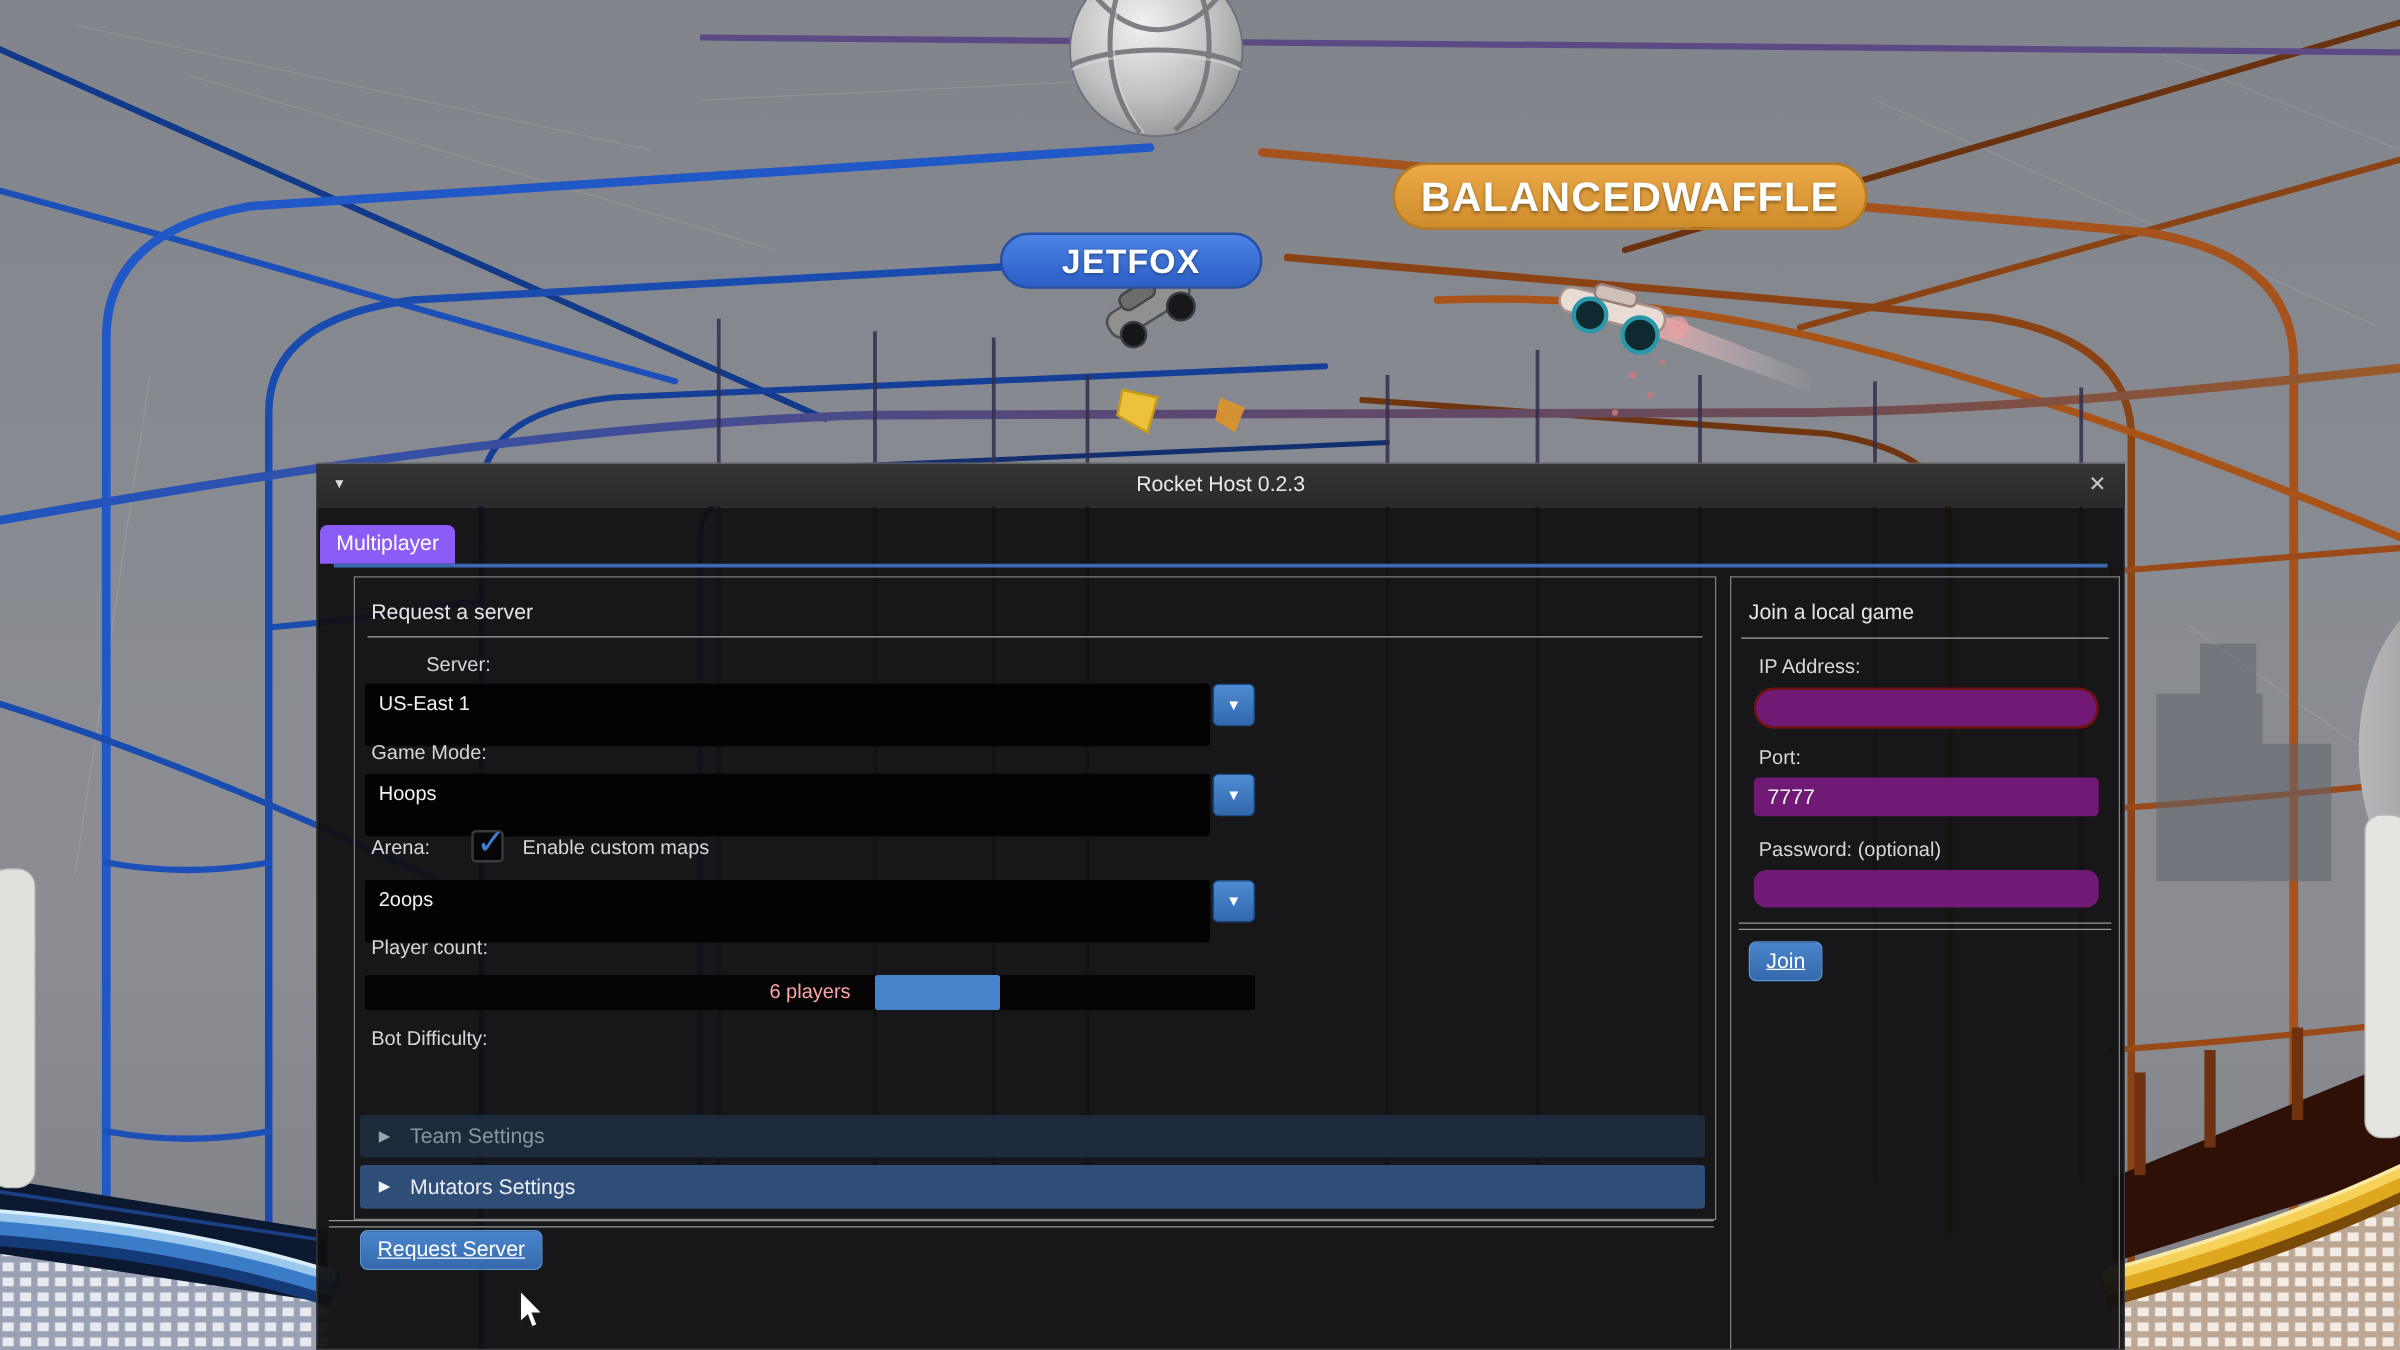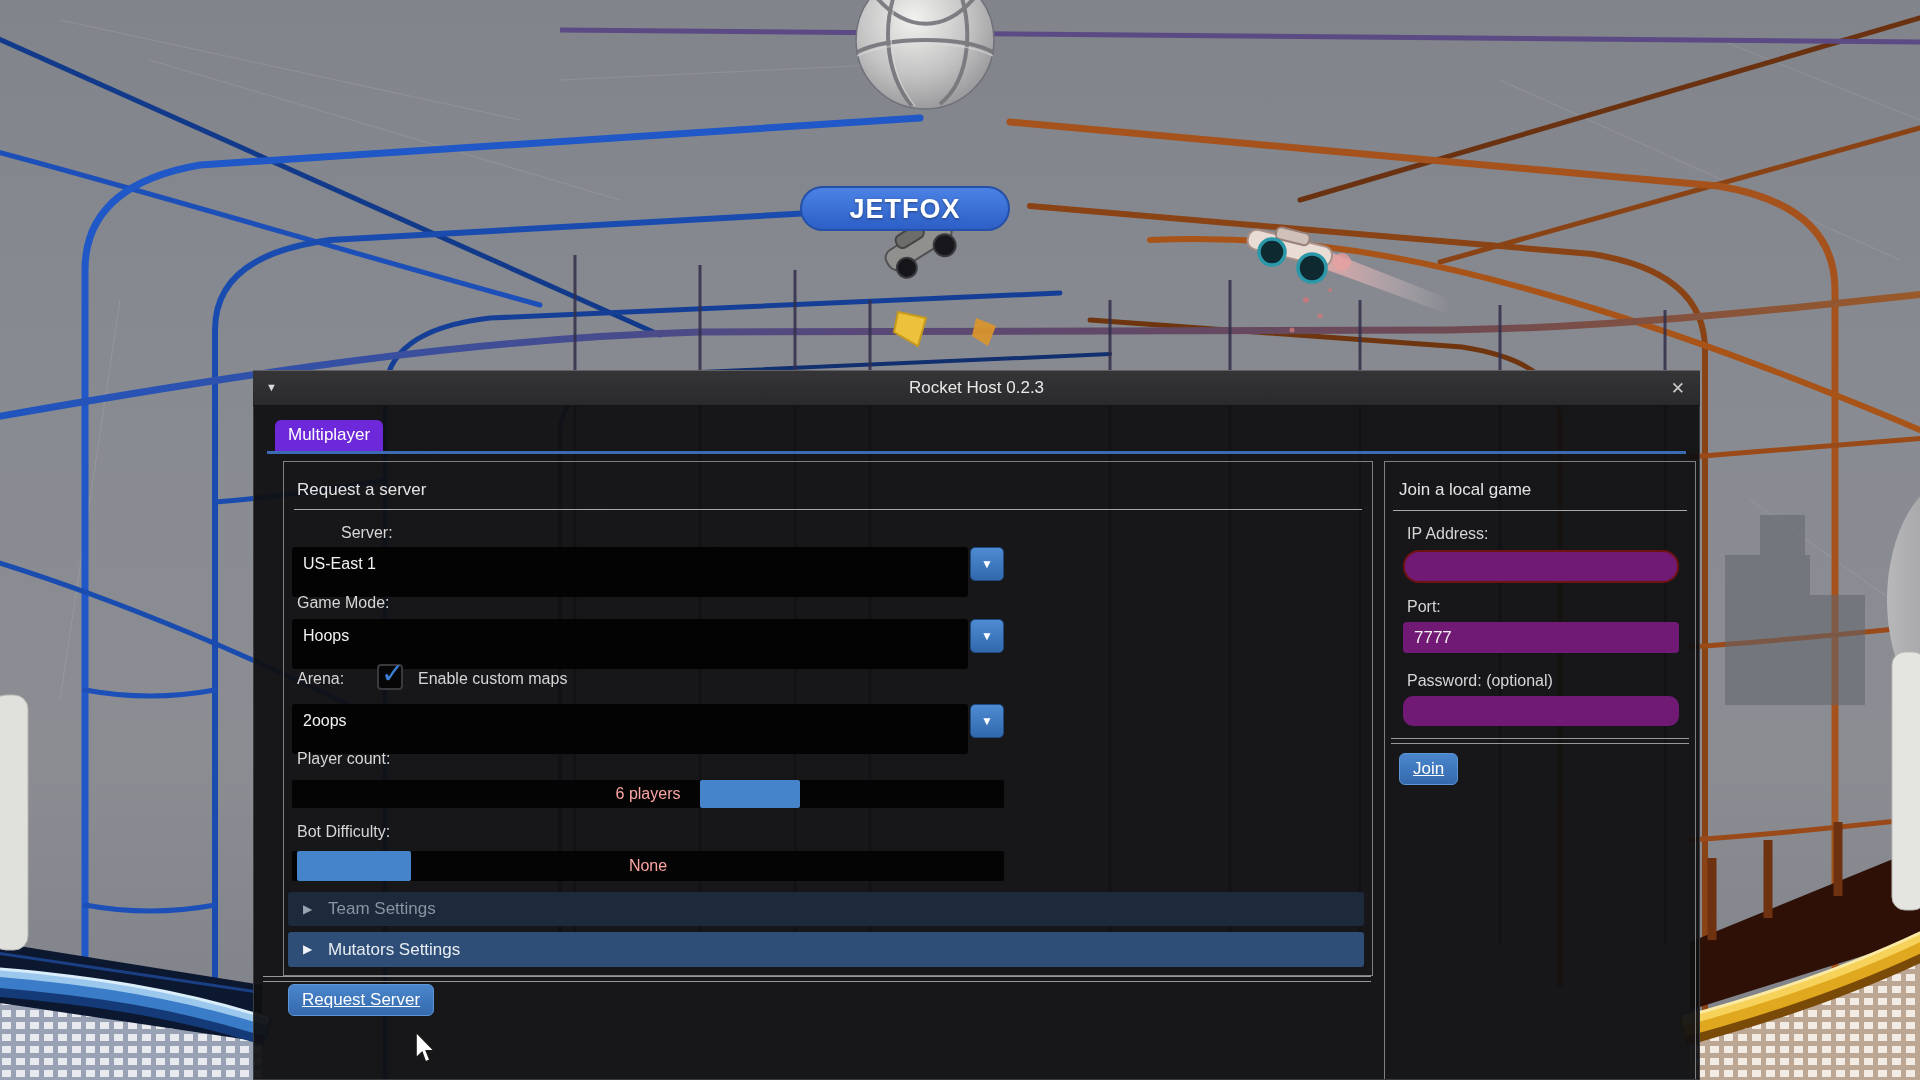--- a/index.html
+++ b/index.html
@@ -28,22 +28,22 @@
     background:linear-gradient(#353537,#2a2a2c); border-top:1px solid #626264;
     border-bottom:1px solid #141414; }
   .titlebar .collapse { position:absolute; left:13px; top:10px; font-size:11px; color:#dcdcdc; }
   .titlebar .title { position:absolute; left:0; right:0; top:7px; text-align:center;
     font-size:17px; color:#e8e8e8; }
   .titlebar .close { position:absolute; right:15px; top:7px; font-size:17px; color:#c8c8c8; }
 
   .winbody { position:absolute; left:0; top:36px; right:0; bottom:0;
     background:rgba(16,16,18,0.94); border:1px solid #3c3c40; border-top:none; }
 
-  .tab { position:absolute; left:21px; top:14px; height:31px; padding:0 13px;
-    background:#6d28d9; color:#fff; font-size:17px; line-height:30px;
+  .tab { position:absolute; left:2px; top:14px; height:31px; padding:0 13px;
+    background:#8b5cf6; color:#fff; font-size:17px; line-height:30px;
     border-radius:6px 6px 0 0; }
   .tab-underline { position:absolute; left:13px; right:13px; top:45px; height:3px; background:#3d6bb3; }
 
   .groupbox { position:absolute; border:1px solid #7f7f82; }
   .left-box { left:29px; top:55px; width:1090px; height:515px;text-decoration:underline; }
   .right-box { left:1130px; top:55px; width:312px; height:618px; border-bottom:none; }
 
   .box-heading { position:absolute; font-size:17px; color:#e4e4e4; }
   .hr { position:absolute; height:1px; background:#a8a8aa; }
   .lbl { position:absolute; font-size:16px; color:#d6d6d6; }
@@ -248,20 +248,21 @@
         <path d="M872,-8 C905,34 948,36 982,-12"></path>
       </g>
       <g fill="none" stroke="#dcdcde" stroke-width="1.5" opacity="0.6">
         <path d="M906,-26 C883,18 887,72 915,106"></path>
         <path d="M857,56 C890,40 962,40 993,56"></path>
       </g>
     </g>
   </svg>
 
   <div class="nameplate blue">JETFOX</div>
+  <div class="nameplate orange">BALANCEDWAFFLE</div>
 
   <div class="window">
 
     <div class="titlebar">
       <span class="collapse">▼</span>
       <span class="title">Rocket Host 0.2.3</span>
       <span class="close">✕</span>
     </div>
 
     <div class="winbody">
@@ -296,24 +297,20 @@
           <div class="dd-btn">▼</div>
         </div>
 
         <div class="lbl" style="left:13px; top:288px;">Player count:</div>
         <div class="slider" style="left:8px; top:318px; height:28px; line-height:28px;">
           <div class="slider-handle" style="left: 57.3%; width: 14%;"></div>
           <span class="slider-text">6 players</span>
         </div>
 
         <div class="lbl" style="left:13px; top:361px;">Bot Difficulty:</div>
-        <div class="slider" style="left:8px; top:389px; height:30px; line-height:30px;">
-          <div class="slider-handle" style="left: 0.7%; width: 16%;"></div>
-          <span class="slider-text">None</span>
-        </div>
 
         <div class="section collapsed" style="top:430px;">
           <span class="arrow">▶</span>
           <span class="sec-label">Team Settings</span>
         </div>
         <div class="section highlight" style="top:470px; height:35px; line-height:35px;">
           <span class="arrow">▶</span>
           <span class="sec-label">Mutators Settings</span>
         </div>
       </div>

